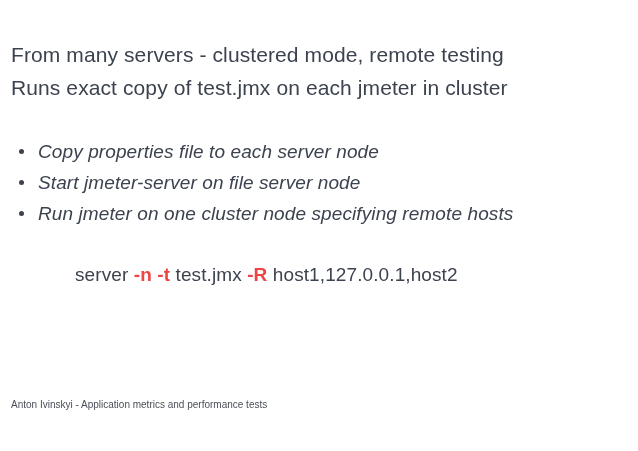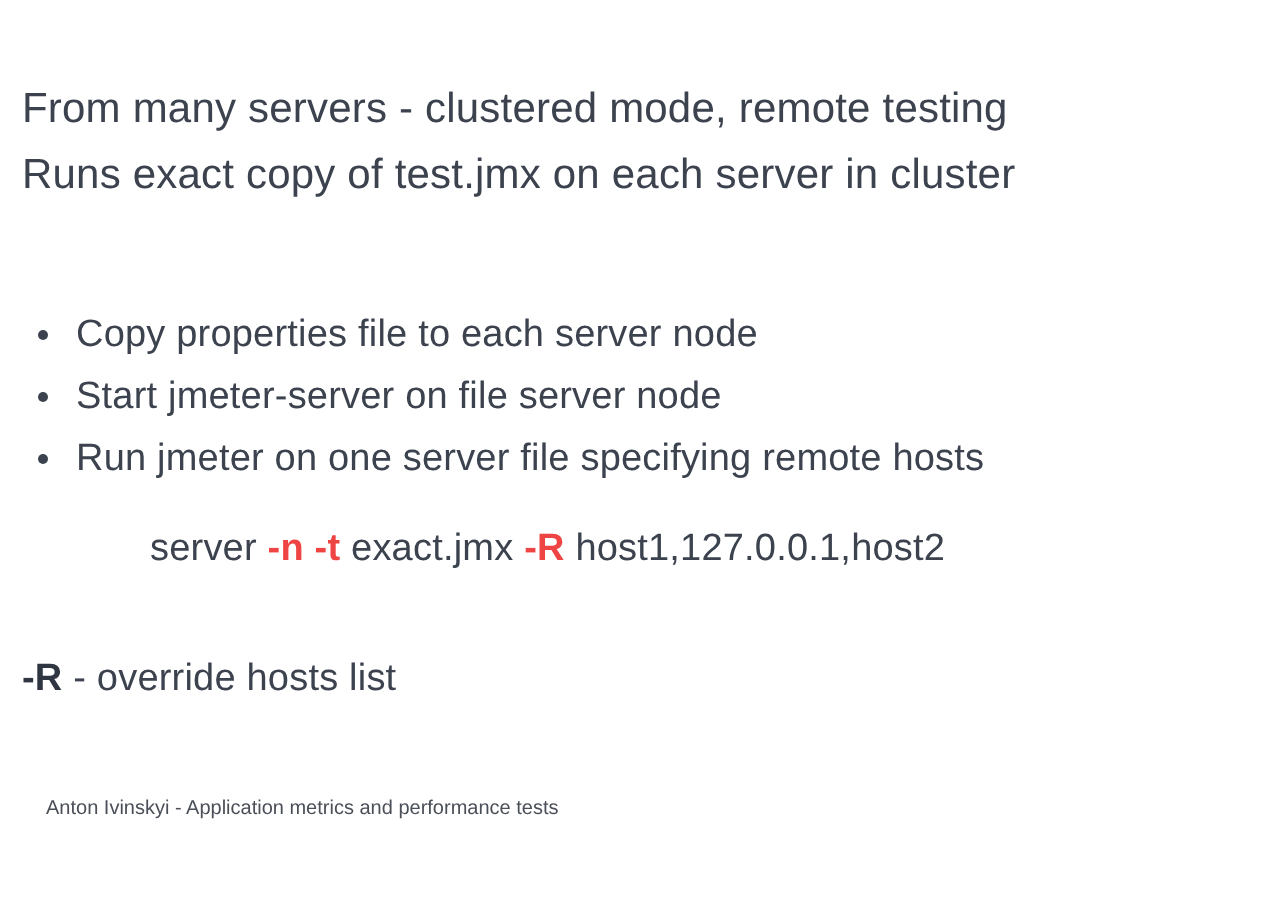--- a/index.html
+++ b/index.html
@@ -28,25 +28,26 @@
   .heading-line {
     font-size: 21px;
     line-height: 33px;
     color: #3c434f;
     white-space: nowrap;
     letter-spacing: 0.1px;
   }
   .bullet-list {
     position: absolute;
     left: 11px;
-    top: 152px;
+    top: 136px;
     width: 615px;
     margin: 0;
     padding: 0;
     list-style: none;
+    font-style: italic;
   }
   .bullet-item {
     position: relative;
     font-size: 19px;
     line-height: 31px;
     color: #3c434f;
     padding-left: 27px;
     white-space: nowrap;
     letter-spacing: 0.1px;
   }
@@ -82,56 +83,53 @@
     color: #3c434f;
     white-space: nowrap;
     letter-spacing: 0.1px;
   }
   .define-line .flag {
     font-weight: bold;
     color: #2f3642;
   }
   .footer {
     position: absolute;
-    left: 23px;
+    left: 11px;
     top: 398px;
     font-size: 10px;
     line-height: 14px;
     color: #4a4f58;
     white-space: nowrap;
   }
 </style>
 </head>
 <body>
 
 <div class="slide">
 
   <div class="heading-block">
     <div class="heading-line">From many servers - clustered mode, remote testing</div>
-    <div class="heading-line">Runs exact copy of test.jmx on each server in cluster</div>
+    <div class="heading-line">Runs exact copy of test.jmx on each jmeter in cluster</div>
   </div>
 
   <ul class="bullet-list">
     <li class="bullet-item">
       <span class="bullet-dot"></span>
       <span>Copy properties file to each server node</span>
     </li>
     <li class="bullet-item">
       <span class="bullet-dot"></span>
       <span>Start jmeter-server on file server node</span>
     </li>
     <li class="bullet-item">
       <span class="bullet-dot"></span>
-      <span>Run jmeter on one server file specifying remote hosts</span>
+      <span>Run jmeter on one cluster node specifying remote hosts</span>
     </li>
   </ul>
 
   <div class="command-line">
-    <span>server </span><span class="flag">-n -t</span><span> exact.jmx </span><span class="flag">-R</span><span> host1,127.0.0.1,host2</span>
+    <span>server </span><span class="flag">-n -t</span><span> test.jmx </span><span class="flag">-R</span><span> host1,127.0.0.1,host2</span>
   </div>
 
-  <div class="define-line">
-    <span class="flag">-R</span><span> - override hosts list</span>
-  </div>
 
   <div class="footer">Anton Ivinskyi - Application metrics and performance tests</div>
 
 </div>
 
 </body></html>

